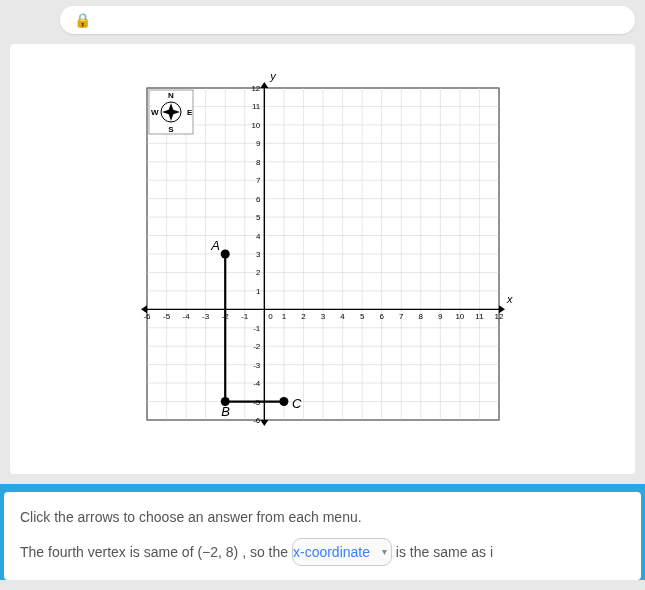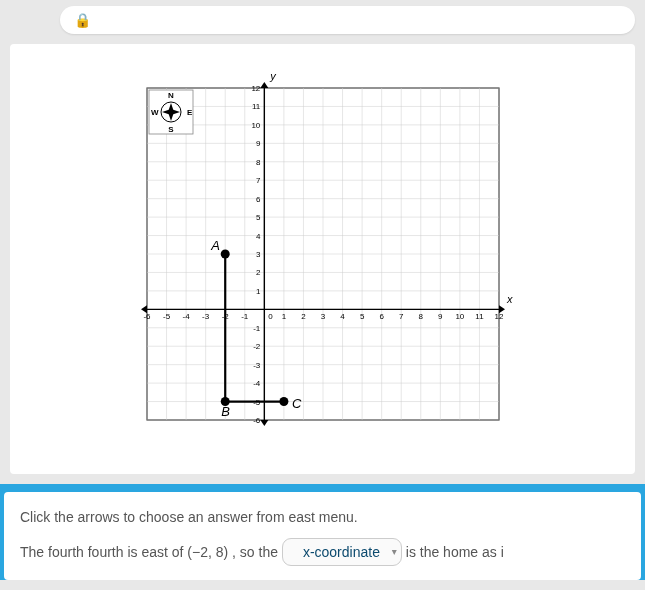--- a/index.html
+++ b/index.html
@@ -51,23 +51,23 @@
   padding: 14px 16px;
   margin: 4px;
   color: #555;
   font-size: 14px;
   line-height: 22px;
 }
 .selector {
   display: inline-block;
   border: 1px solid #ccc;
   border-radius: 9px;
-  padding: 2px 18px 2px 20px;
+  padding: 2px 18px 2px 0;
   position: relative;
-  color: #0c4a6e;
+  color: #3b82f6;
   background: #fafafa;
   min-width: 80px;
 }
 .selector::after {
   content: "▾";
   position: absolute;
   right: 4px;
   font-size: 10px;
   color: #888;
 }
@@ -181,22 +181,22 @@
         <text x="48" y="34" font-size="8" text-anchor="middle" font-weight="bold">N</text>
         <text x="48" y="68" font-size="8" text-anchor="middle" font-weight="bold">S</text>
         <text x="64" y="51" font-size="8" font-weight="bold">E</text>
         <text x="28" y="51" font-size="8" font-weight="bold">W</text>
       </svg>
   </div>
 </div>
 
 <div class="instruction-band">
   <div class="instruction-inner">
-    <div style="margin-bottom:10px;">Click the arrows to choose an answer from east menu.</div>
+    <div style="margin-bottom:10px;">Click the arrows to choose an answer from each menu.</div>
     <div>
-      <span>The fourth fourth is east of </span>
+      <span>The fourth vertex is same of </span>
       <span>(−2, 8)</span>
       <span>, so the </span>
       <span class="selector"><span>x-coordinate</span></span>
-      <span> is the home as i</span>
+      <span> is the same as i</span>
     </div>
   </div>
 </div>
 
 </body></html>

